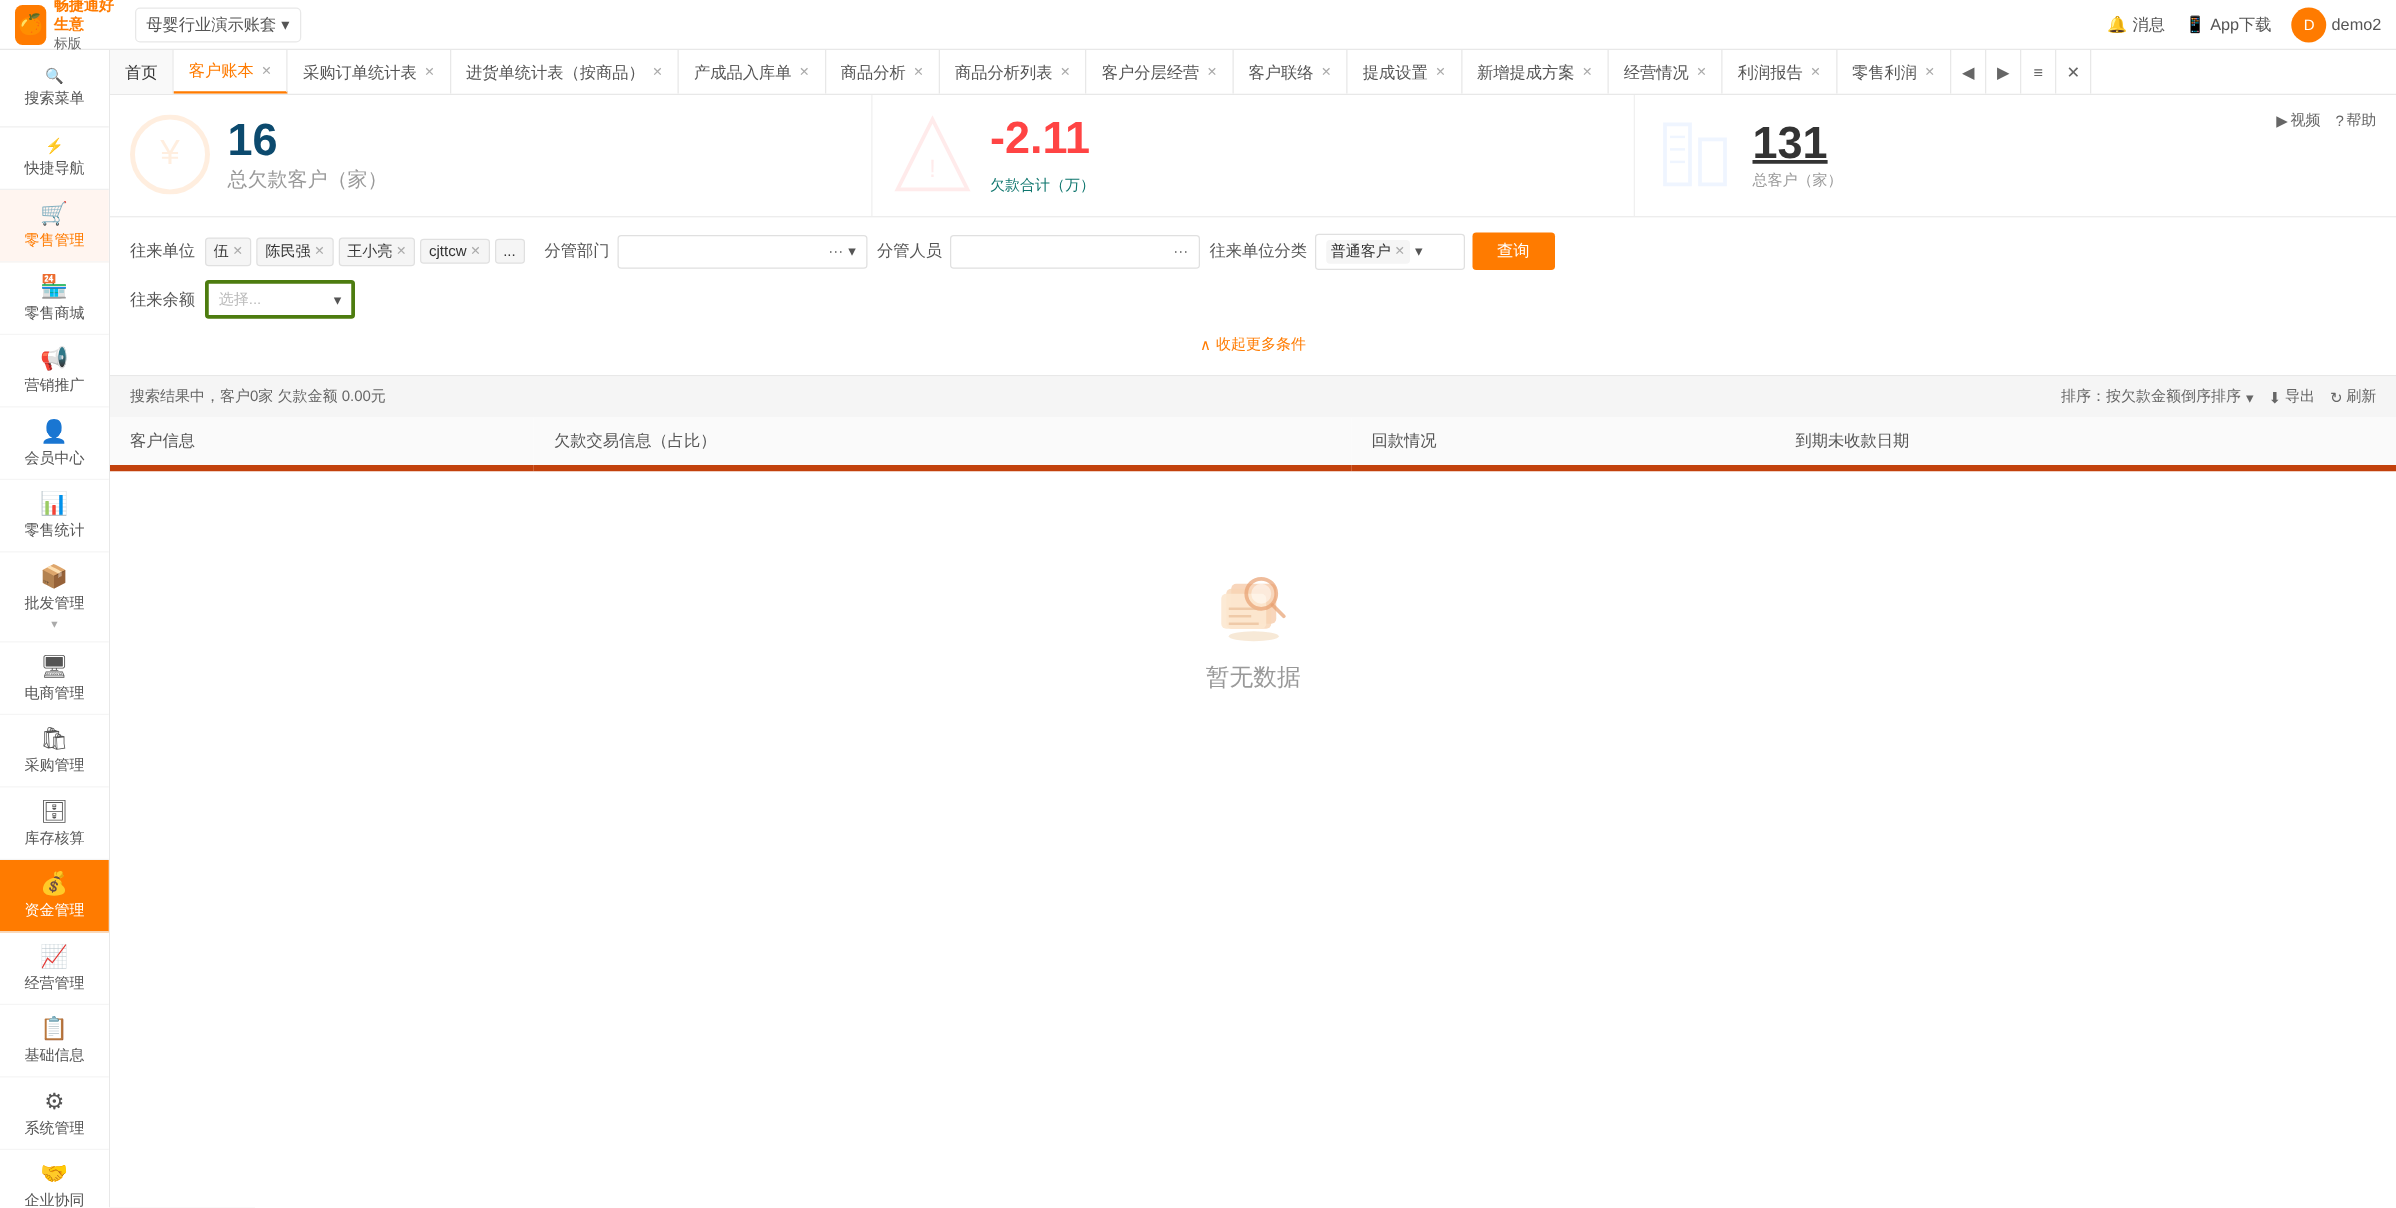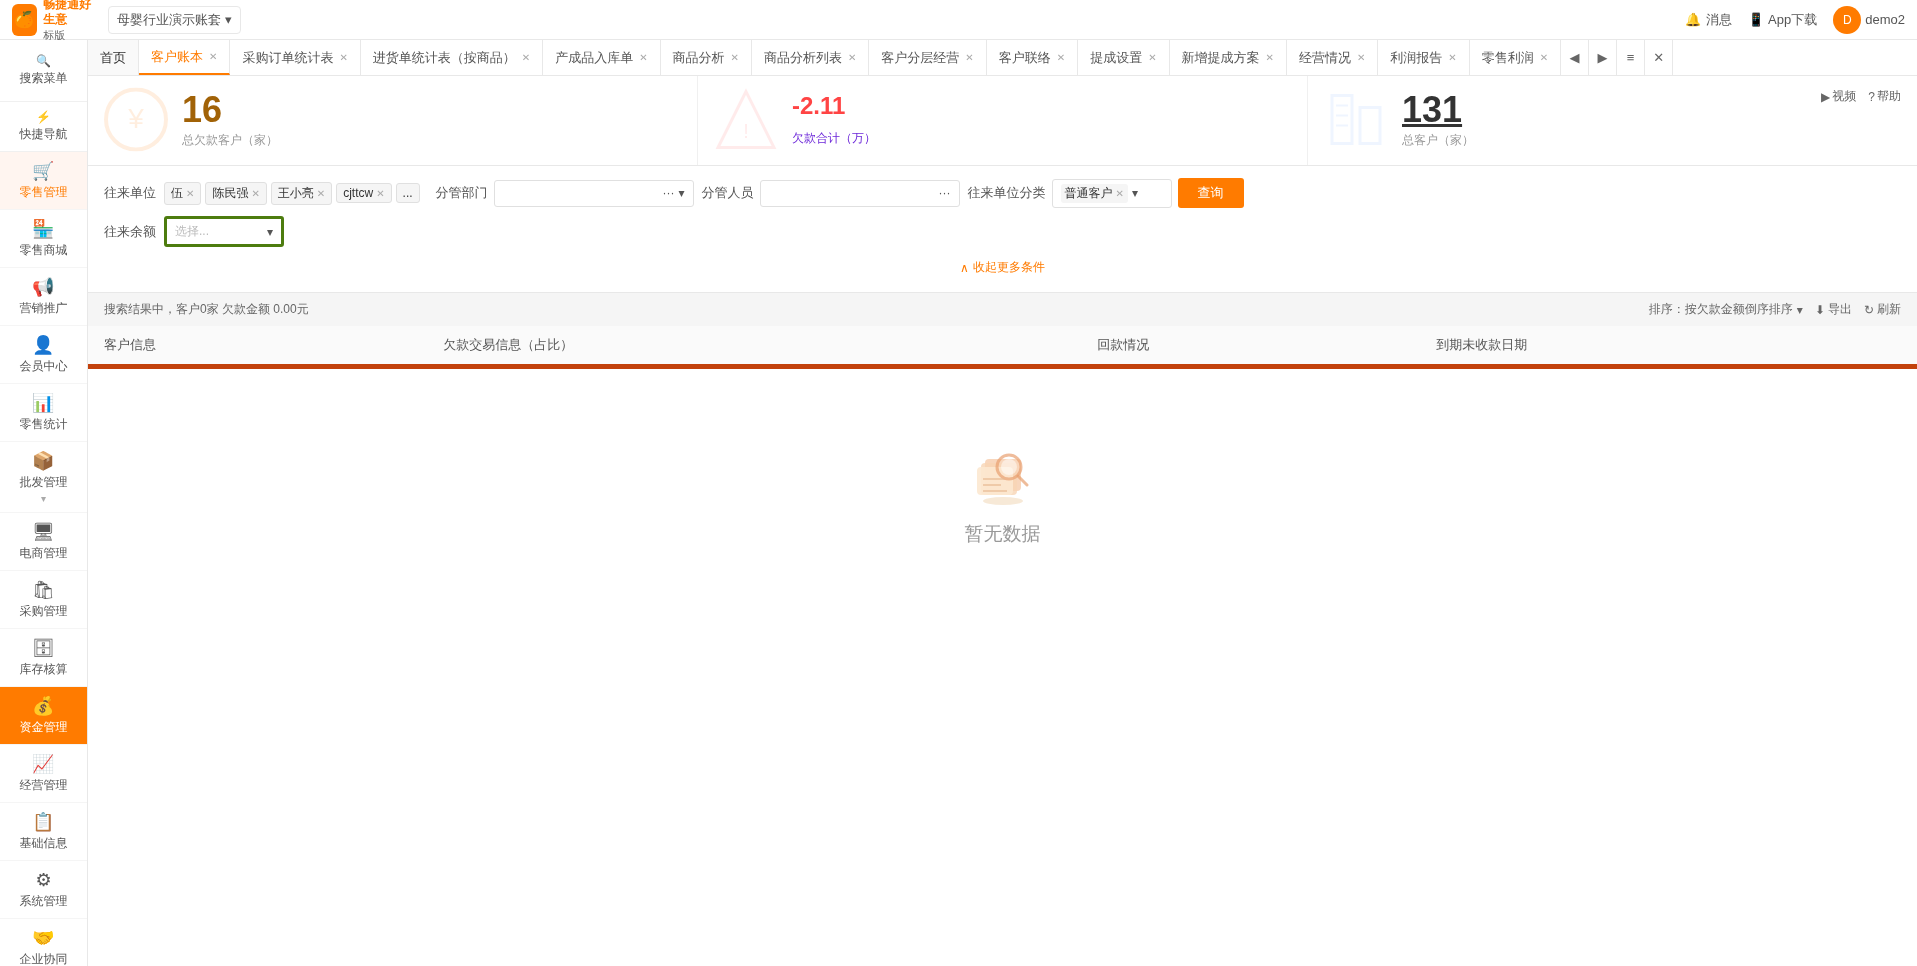--- a/index.html
+++ b/index.html
@@ -245,34 +245,34 @@
 
     <div style="display:flex;background:#fff;border-bottom:1px solid #e8e8e8;flex-shrink:0;">
       <div style="flex:1;display:flex;align-items:center;padding:16px 24px;border-right:1px solid #f0f0f0;position:relative;overflow:hidden;">
         <div style="position:absolute;left:16px;top:50%;transform:translateY(-50%);opacity:0.12;">
           <svg width="64" height="64" viewBox="0 0 64 64">
               <circle cx="32" cy="32" r="30" fill="none" stroke="#ff7b00" stroke-width="4"></circle>
               <text x="32" y="40" text-anchor="middle" font-size="28" fill="#ff7b00">¥</text>
             </svg>
         </div>
         <div style="margin-left:70px;">
-          <div style="font-size:36px;font-weight:bold;color:#a16207;line-height:1;">16</div>
-          <div style="font-size:12px;color:#999;margin-top:4px;">总欠款客户（家）</div>
+          <div style="font-size:36px;font-weight:bold;color:#0c4a6e;line-height:1;">16</div>
+          <div style="font-size:16px;color:#999;margin-top:4px;">总欠款客户（家）</div>
         </div>
       </div>
       <div style="flex:1;display:flex;align-items:center;padding:16px 24px;border-right:1px solid #f0f0f0;position:relative;overflow:hidden;">
         <div style="position:absolute;left:16px;top:50%;transform:translateY(-50%);opacity:0.1;">
           <svg width="64" height="64" viewBox="0 0 64 64">
               <polygon points="32,4 4,60 60,60" fill="none" stroke="#ff4444" stroke-width="3"></polygon>
               <text x="32" y="50" text-anchor="middle" font-size="20" fill="#ff4444">!</text>
             </svg>
         </div>
         <div style="margin-left:70px;">
-          <div style="font-size:24px;font-weight:bold;color:#ff4444;line-height:1;">-2.11</div>
-          <div style="font-size:12px;color:#6d28d9;margin-top:12px;">欠款合计（万）</div>
+          <div style="font-size:36px;font-weight:bold;color:#ff4444;line-height:1;">-2.11</div>
+          <div style="font-size:12px;color:#0f766e;margin-top:12px;">欠款合计（万）</div>
         </div>
       </div>
       <div style="flex:1;display:flex;align-items:center;padding:16px 24px;position:relative;overflow:hidden;">
         <div style="position:absolute;left:16px;top:50%;transform:translateY(-50%);opacity:0.08;">
           <svg width="64" height="64" viewBox="0 0 64 64">
               <rect x="8" y="8" width="20" height="48" fill="none" stroke="#4488ff" stroke-width="3"></rect>
               <rect x="36" y="20" width="20" height="36" fill="none" stroke="#4488ff" stroke-width="3"></rect>
               <line x1="12" y1="18" x2="24" y2="18" stroke="#4488ff" stroke-width="2"></line>
               <line x1="12" y1="28" x2="24" y2="28" stroke="#4488ff" stroke-width="2"></line>
               <line x1="12" y1="38" x2="24" y2="38" stroke="#4488ff" stroke-width="2"></line>

